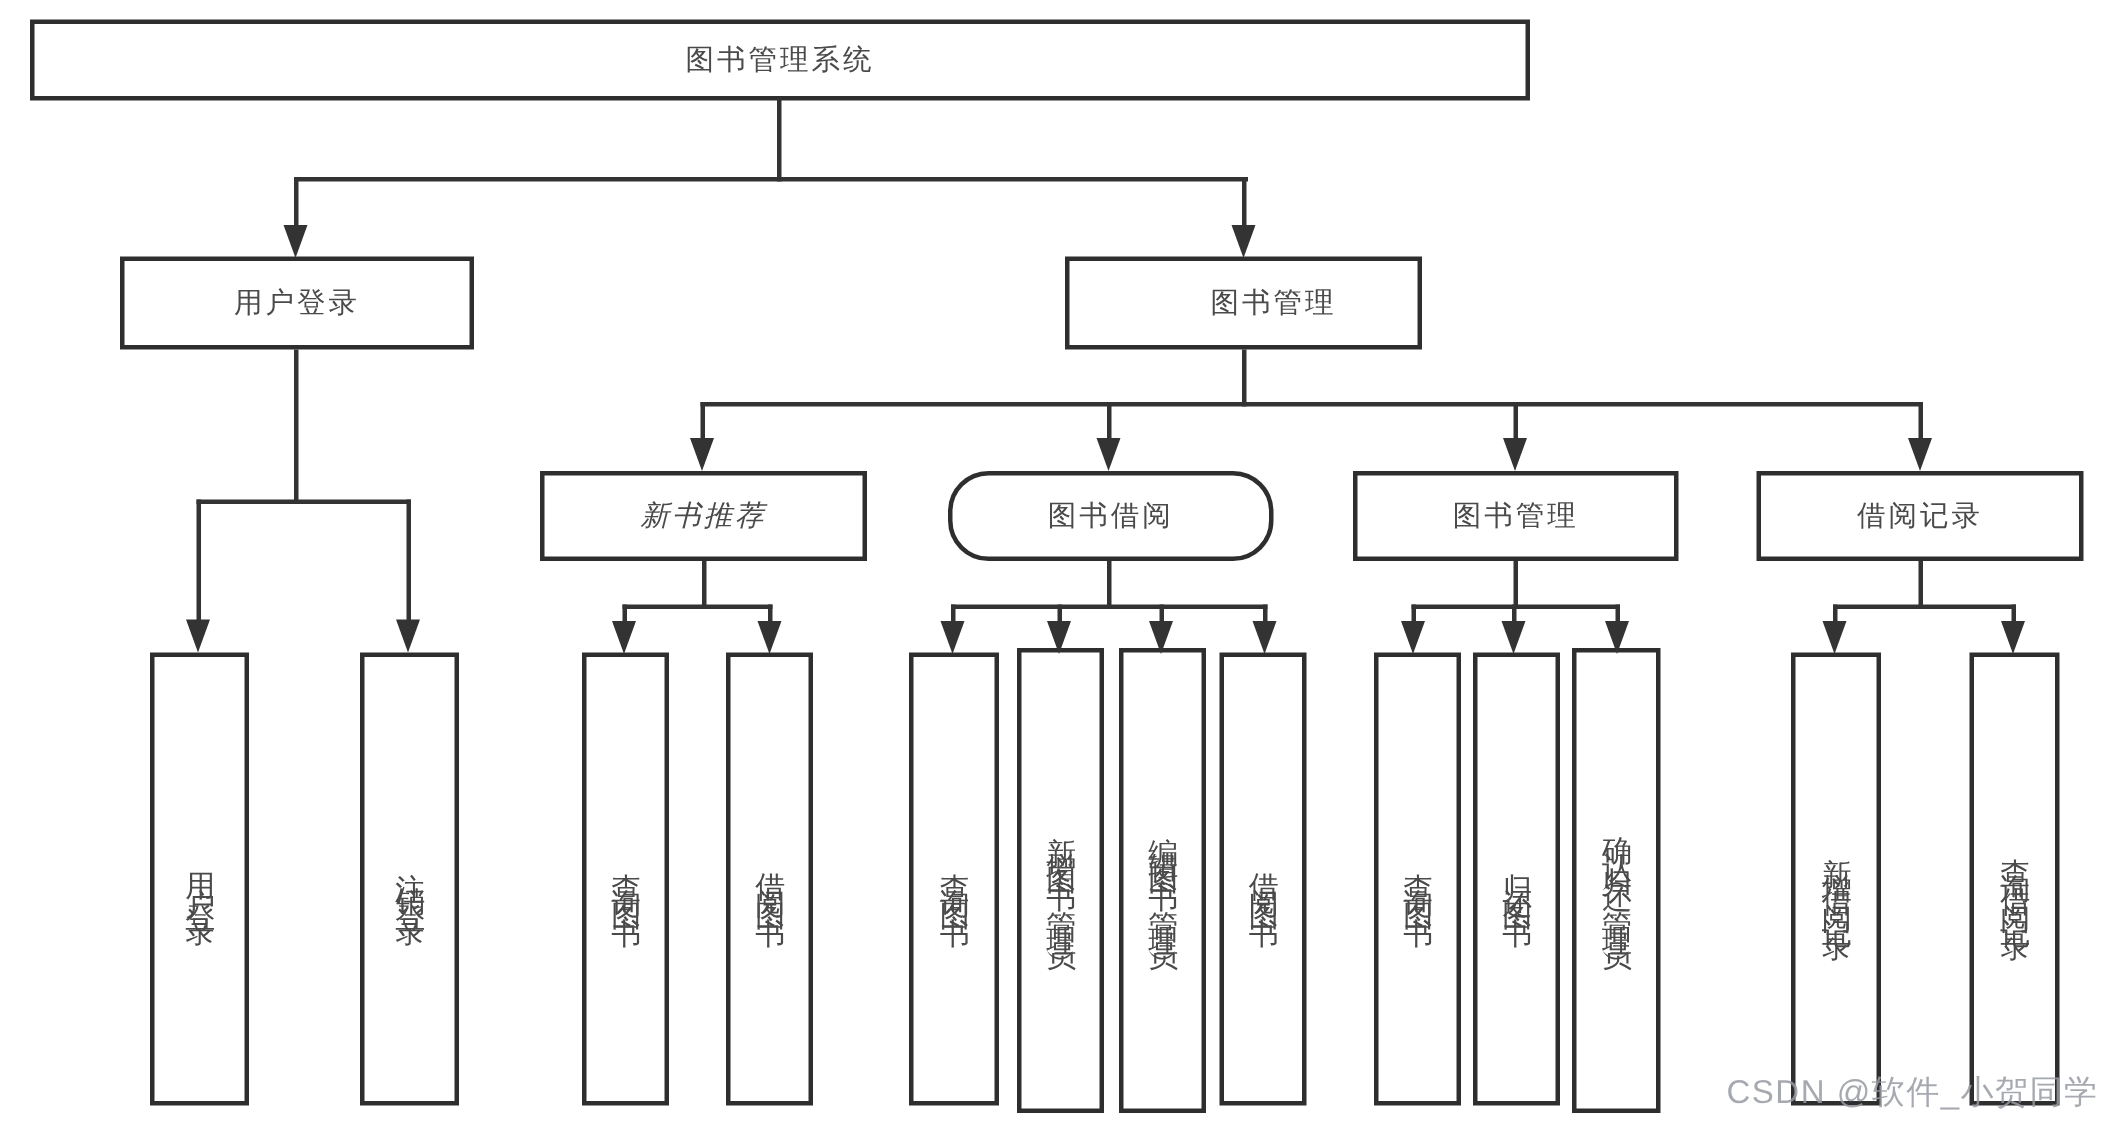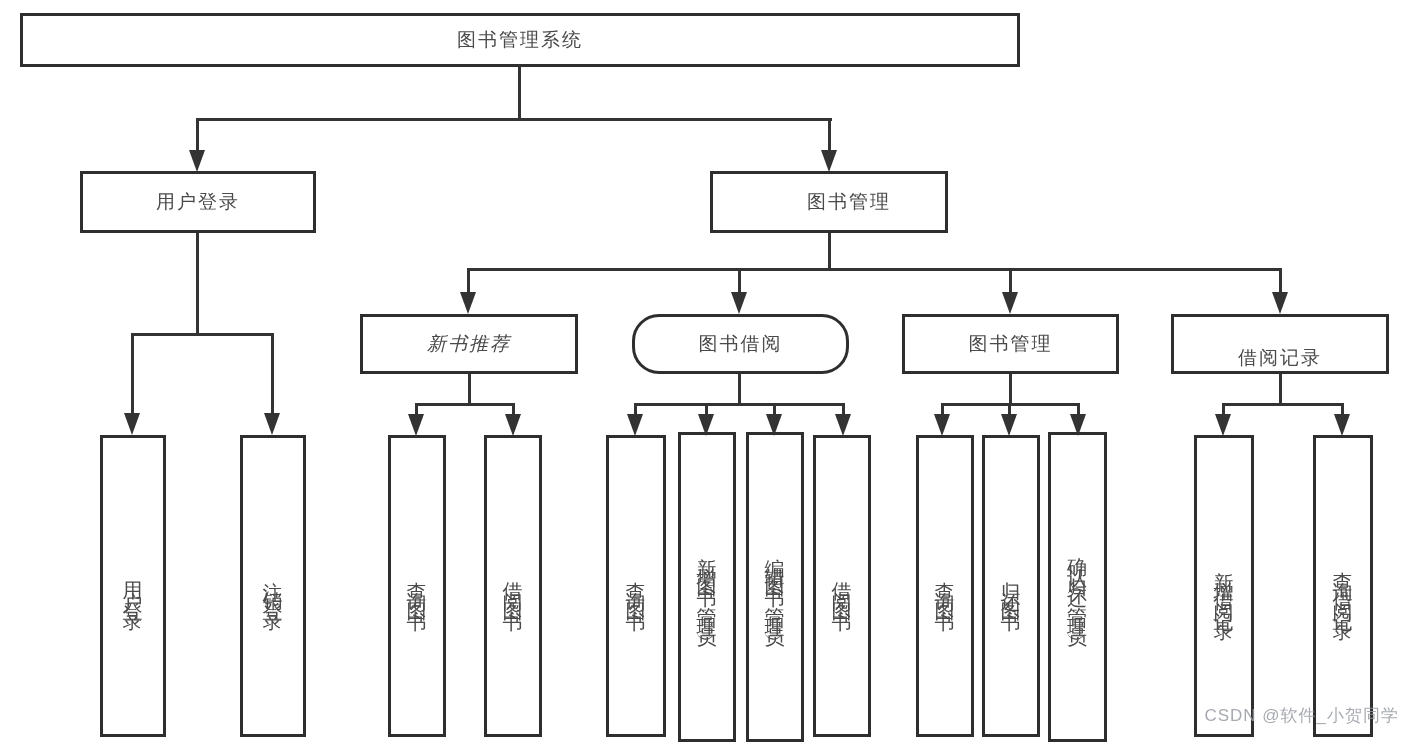--- a/index.html
+++ b/index.html
@@ -17,22 +17,22 @@
     writing-mode:vertical-lr;text-orientation:upright;
     font-size:20px;letter-spacing:10px;line-height:1;color:#4a4a4a;
   }
   .line{position:absolute;background:#333333;}
   .tri{
     position:absolute;width:0;height:0;
     border-left:8px solid transparent;border-right:8px solid transparent;
     border-top:22px solid #333333;
   }
   .watermark{
-    position:absolute;right:6px;bottom:20px;z-index:10;
-    font-size:17px;color:rgba(150,155,162,0.85);letter-spacing:1px;
+    position:absolute;right:6px;bottom:4px;z-index:10;
+    font-size:22px;color:rgba(150,155,162,0.85);letter-spacing:1px;
   }
 </style>
 </head>
 <body>
 
 <div id="stage">
 
   <div class="box hbox" style="left:20px;top:13px;width:1000px;height:54px;">
     <span>图书管理系统</span>
   </div>
@@ -46,21 +46,21 @@
 
   <div class="box hbox" style="left:360px;top:314px;width:218px;height:60px;font-style:italic;">
     <span>新书推荐</span>
   </div>
   <div class="box hbox" style="left:632px;top:314px;width:217px;height:60px;border-radius:27px;">
     <span>图书借阅</span>
   </div>
   <div class="box hbox" style="left:902px;top:314px;width:217px;height:60px;">
     <span>图书管理</span>
   </div>
-  <div class="box hbox" style="left:1171px;top:314px;width:218px;height:60px;align-items:flex-end;">
+  <div class="box hbox" style="left:1171px;top:314px;width:218px;height:60px;">
     <span>借阅记录</span>
   </div>
 
   <div class="box" style="left:100px;top:435px;width:66px;height:302px;">
     <span class="vlabel">用户登录</span>
   </div>
   <div class="box" style="left:240px;top:435px;width:66px;height:302px;">
     <span class="vlabel">注销登录</span>
   </div>
 

